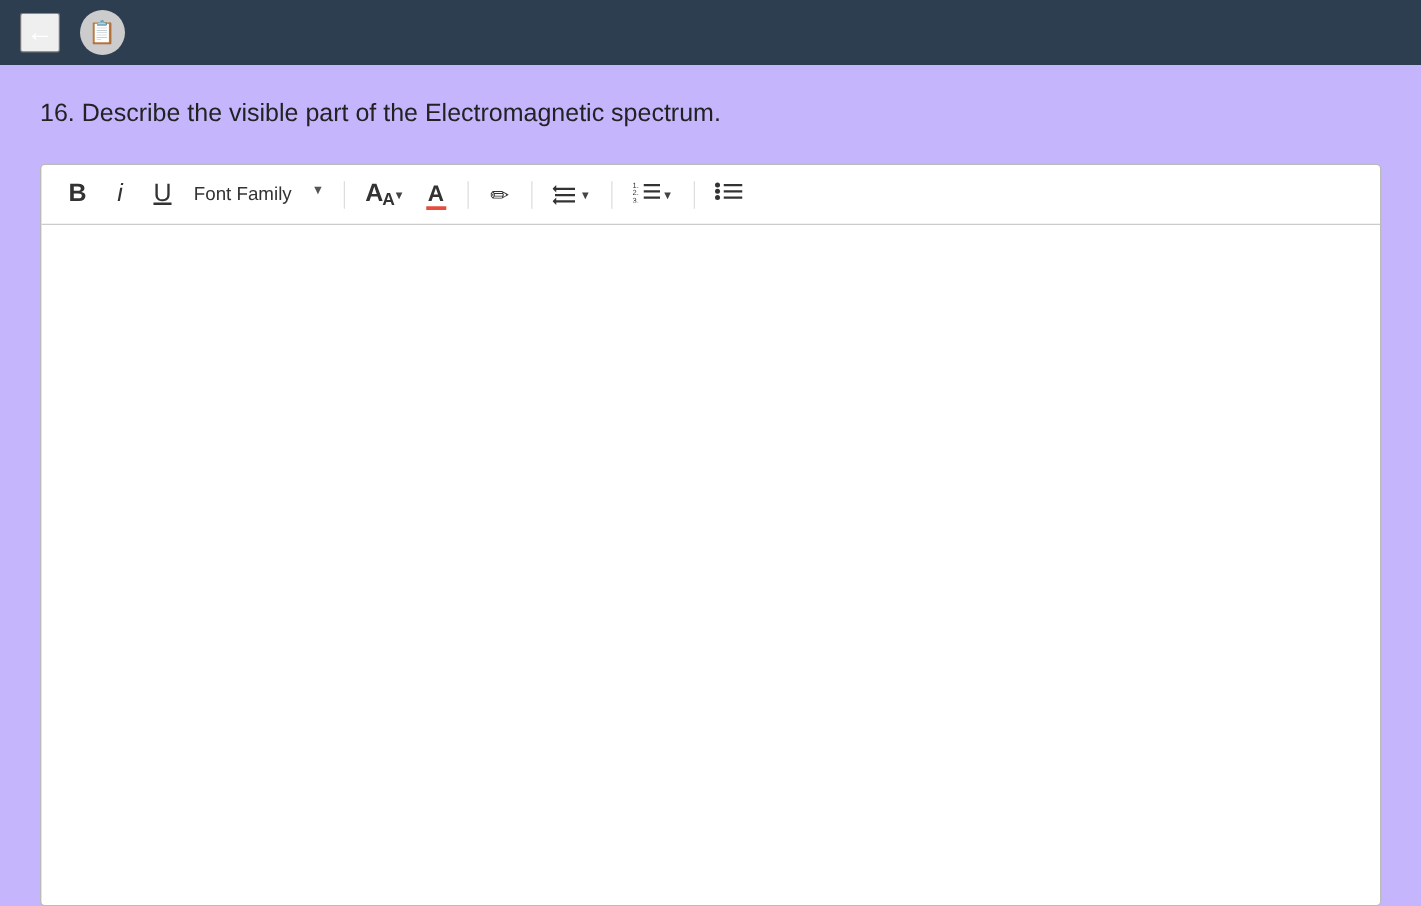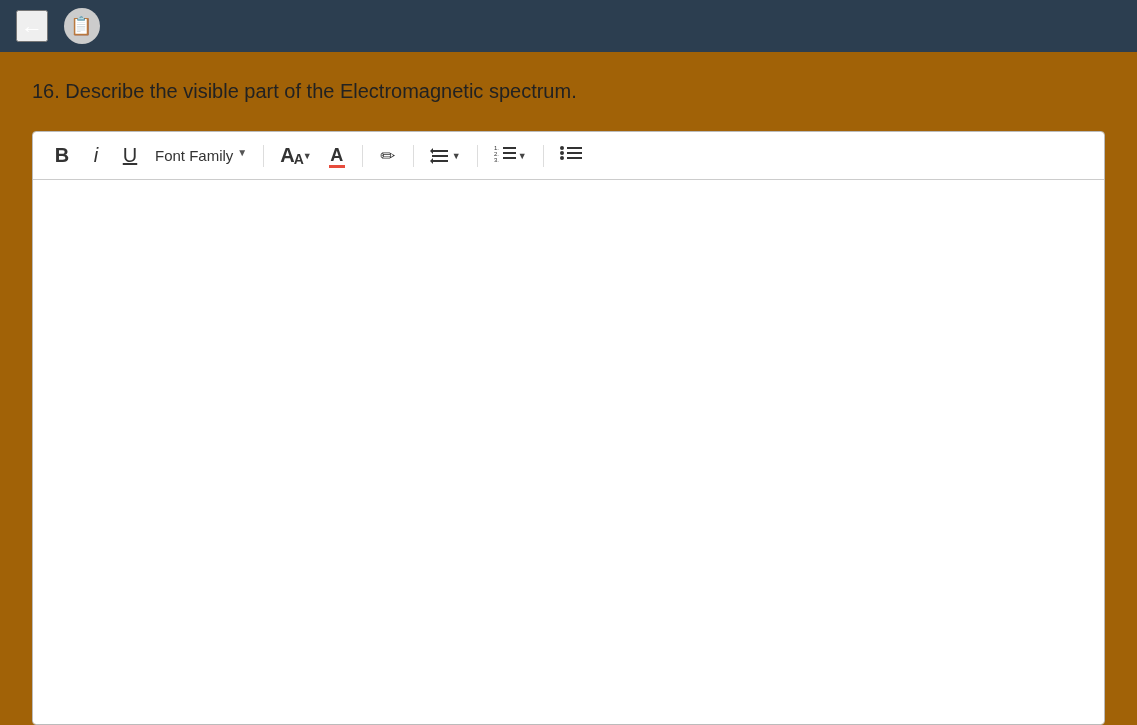--- a/index.html
+++ b/index.html
@@ -51,21 +51,21 @@
 
     .header-title {
       color: #ffffff;
       font-size: 20px;
       font-weight: 400;
       letter-spacing: 0.3px;
     }
 
     
     .main-content {
-      background: #a16207;
+      background: #c4b5fd;
       margin: 0;
       padding: 28px 32px 0 32px;
       height: calc(725px - 52px);
       display: flex;
       flex-direction: column;
     }
 
     .question-text {
       font-size: 20px;
       color: #222;
@@ -124,21 +124,21 @@
 
     .font-family-dropdown {
       display: flex;
       align-items: flex-start;
       border: none;
       background: none;
       font-size: 15px;
       color: #333;
       cursor: pointer;
       padding: 4px 6px;
-      gap: 4px;
+      gap: 16px;
     }
 
     .font-family-arrow {
       font-size: 10px;
       color: #555;
     }
 
     .aa-label {
       font-size: 17px;
       font-weight: 600;

